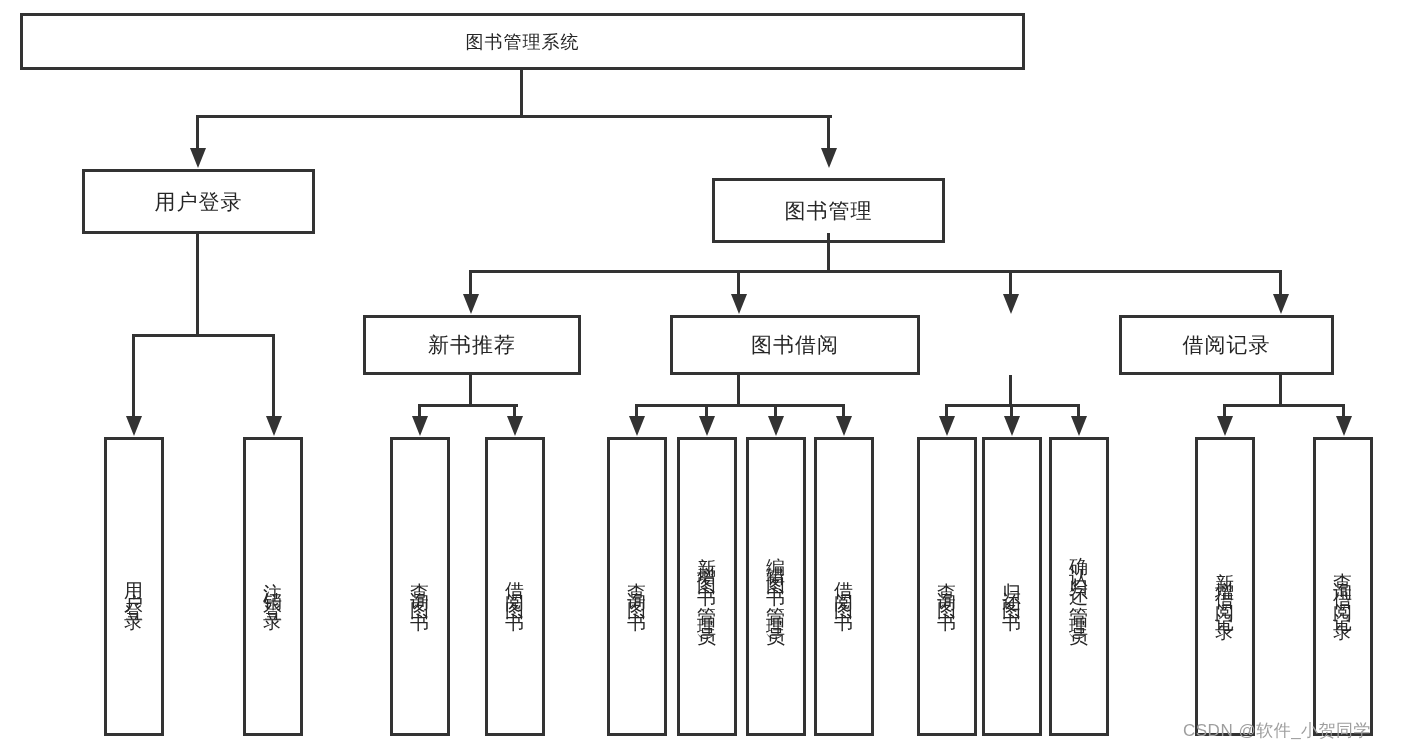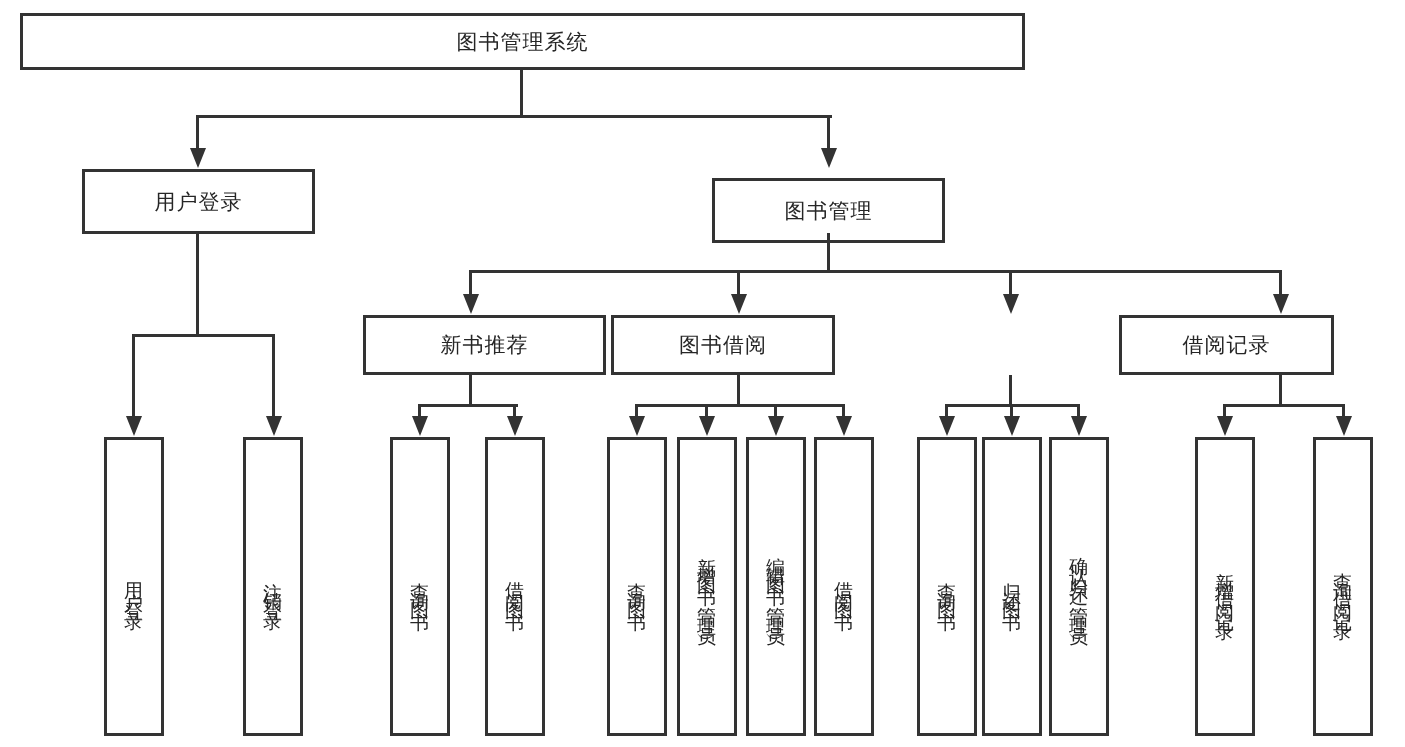--- a/index.html
+++ b/index.html
@@ -7,21 +7,21 @@
   .canvas{
     position:relative;width:1405px;height:747px;background:#ffffff;overflow:hidden;
   }
   
   .node{
     position:absolute;box-sizing:border-box;background:#ffffff;
     border:3px solid #333333;color:#262626;
     display:flex;align-items:center;justify-content:center;
   }
   .node-h{font-size:21px;letter-spacing:1px;}
-  .node-root{font-size:21px;letter-spacing:1px;}
+  .node-root{font-size:18px;letter-spacing:1px;}
   .node-leaf{width:60px;top:437px;height:299px;}
   .node-leaf .vtext{
     writing-mode:vertical-rl;text-orientation:mixed;
     font-size:19px;letter-spacing:10px;line-height:1;
     color:#262626;white-space:nowrap;
   }
   
   .vline,.hline{position:absolute;background:#333333;}
   .vline{width:3px;}
   .hline{height:3px;}
@@ -69,24 +69,24 @@
   <div class="hline" style="left:469px;top:270px;width:813px;"></div>
   <div class="vline" style="left:469px;top:270px;height:26px;"></div>
   <div class="ahead" style="left:463px;top:294px;"></div>
   <div class="vline" style="left:737px;top:270px;height:26px;"></div>
   <div class="ahead" style="left:731px;top:294px;"></div>
   <div class="vline" style="left:1009px;top:270px;height:26px;"></div>
   <div class="ahead" style="left:1003px;top:294px;"></div>
   <div class="vline" style="left:1279px;top:270px;height:26px;"></div>
   <div class="ahead" style="left:1273px;top:294px;"></div>
 
-  <div class="node node-h" style="left:363px;top:315px;width:243px;height:60px;">
+  <div class="node node-h" style="left:363px;top:315px;width:218px;height:60px;">
     <span>新书推荐</span>
   </div>
-  <div class="node node-h" style="left:611px;top:315px;width:224px;height:60px;">
+  <div class="node node-h" style="left:670px;top:315px;width:250px;height:60px;">
     <span>图书借阅</span>
   </div>
   <div class="node node-h" style="left:1119px;top:315px;width:215px;height:60px;">
     <span>借阅记录</span>
   </div>
 
   <div class="vline" style="left:469px;top:375px;height:32px;"></div>
   <div class="hline" style="left:418px;top:404px;width:100px;"></div>
   <div class="vline" style="left:418px;top:404px;height:14px;"></div>
   <div class="ahead" style="left:412px;top:416px;"></div>
@@ -157,14 +157,15 @@
     <span class="vtext">确认归还（管理员）</span>
   </div>
 
   <div class="node node-leaf" style="left:1195px;">
     <span class="vtext">新增借阅记录</span>
   </div>
   <div class="node node-leaf" style="left:1313px;">
     <span class="vtext">查询借阅记录</span>
   </div>
 
+  <div class="watermark">CSDN @软件_小贺同学</div>
 
 </div>
 
 </body></html>

